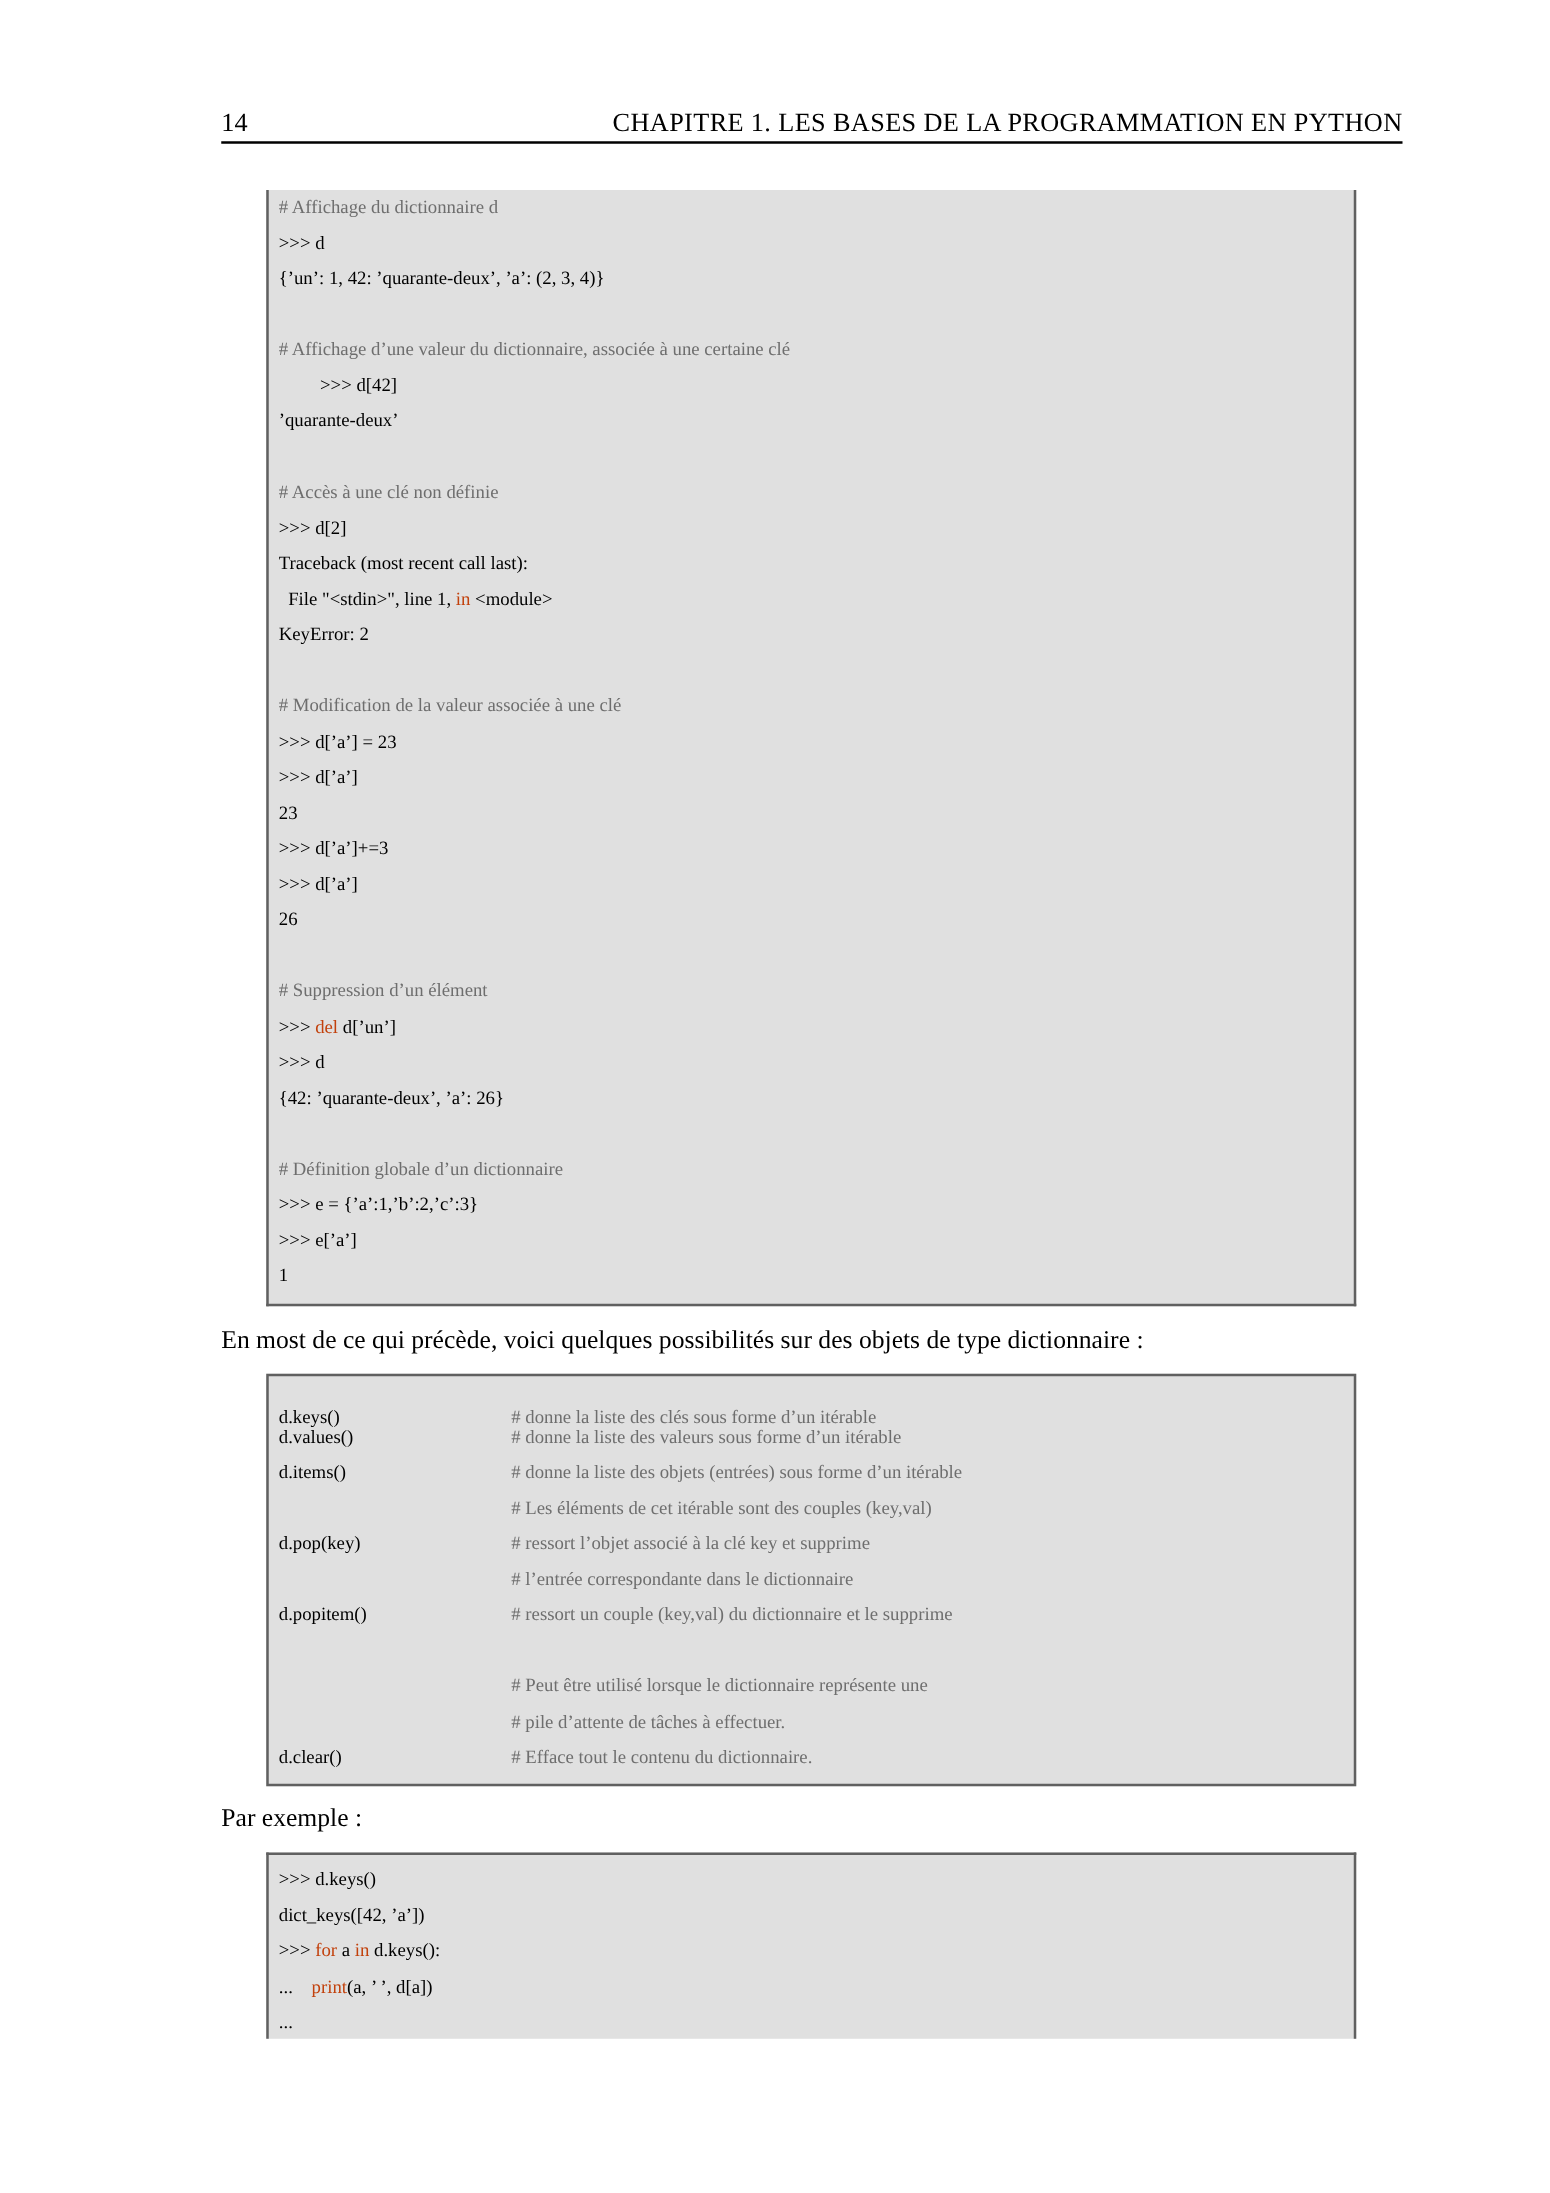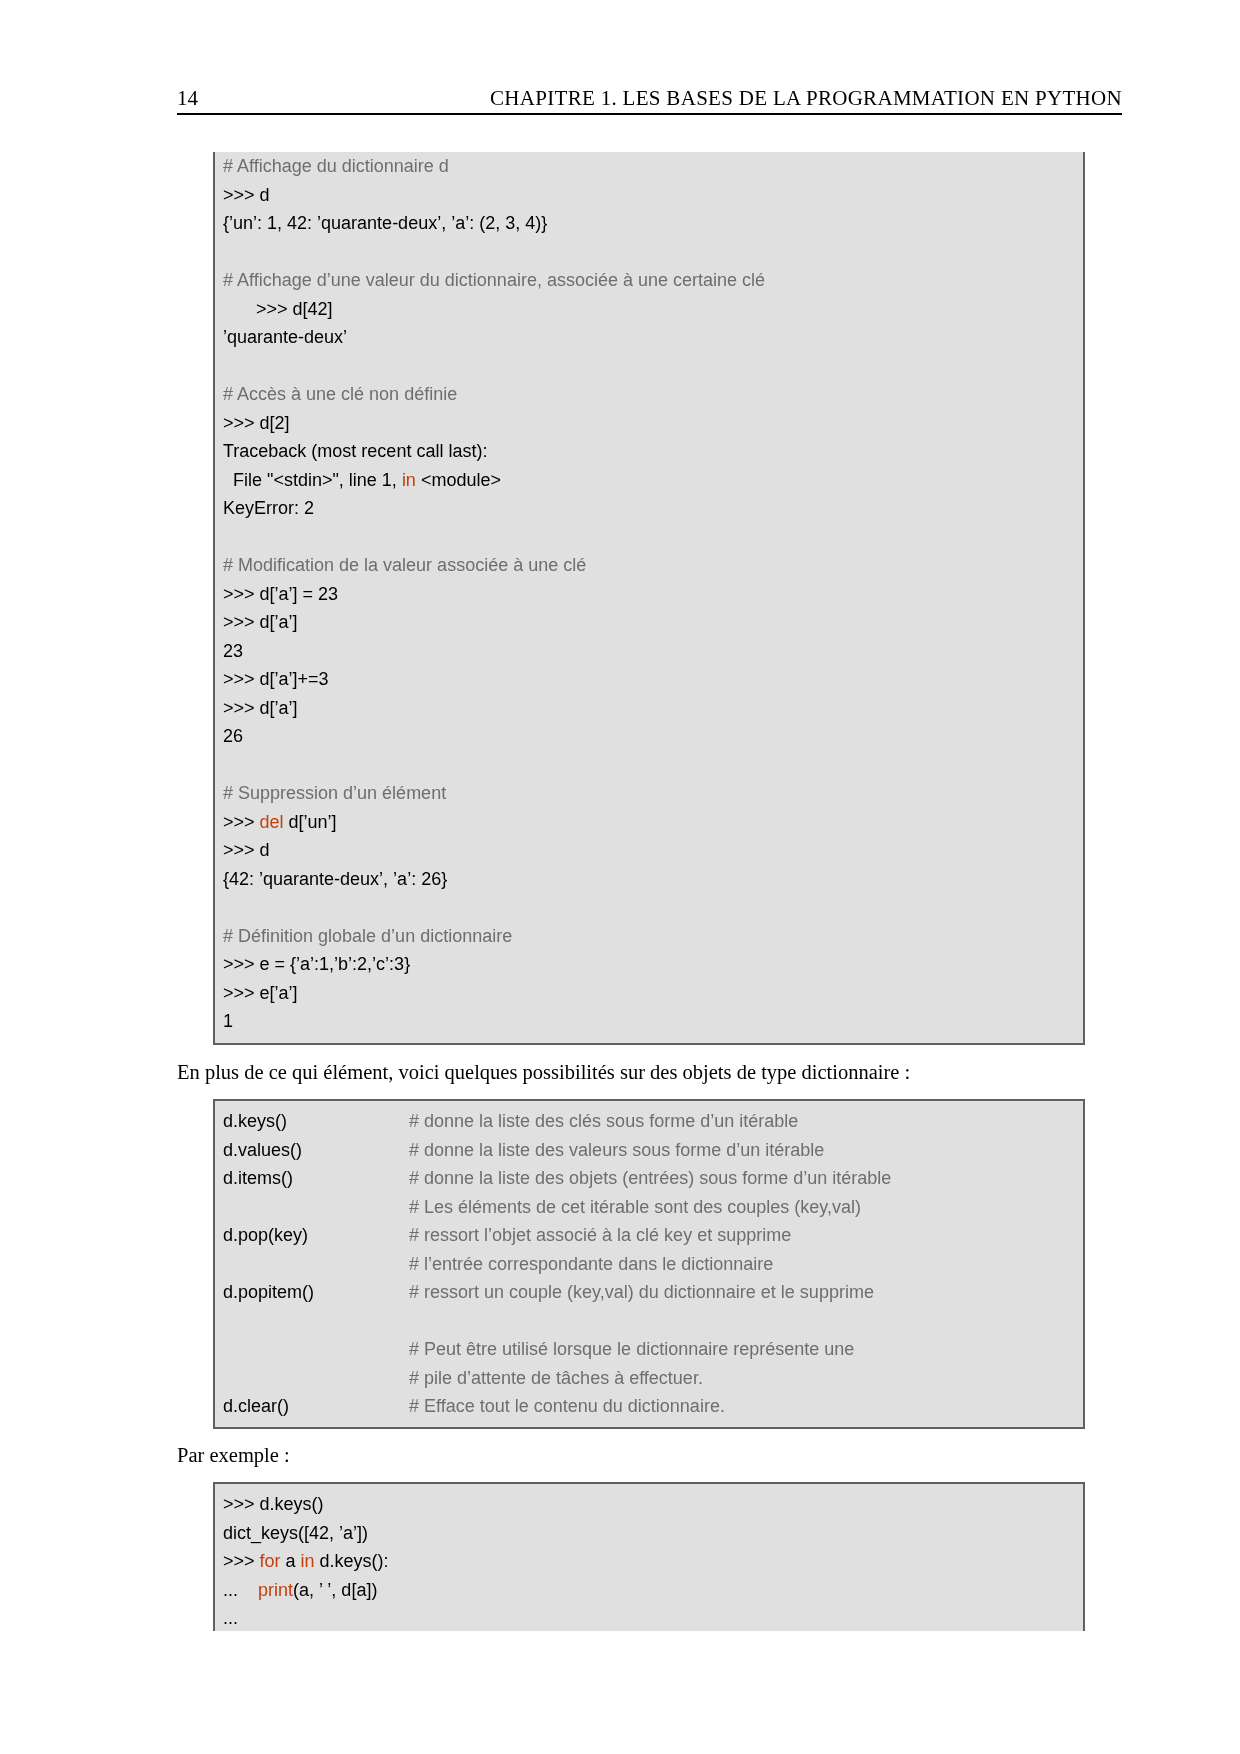--- a/index.html
+++ b/index.html
@@ -7,21 +7,21 @@
          font-family: "Liberation Serif", "DejaVu Serif", serif; color: #000; }
   .header { position: absolute; left: 177px; top: 86px; width: 945px; height: 28px; }
   .page-num { position: absolute; left: 0; top: 0; font-size: 21px; }
   .chapter { position: absolute; right: 0; top: 0; font-size: 21px; letter-spacing: 0.3px; }
   .rule { position: absolute; left: 177px; top: 113px; width: 945px; height: 2px; background: #000; }
   .box { position: absolute; left: 213px; width: 872px; background: #e0e0e0;
          border: 2px solid #606060; box-sizing: border-box; }
   .box.first { border-top: none; }
   .box.open-bottom { border-bottom: none; }
   .line { position: absolute; left: 8px; height: 28px; white-space: pre;
-          font-family: Liberation Sans, sans-serif; font-size: 18px;
+          font-family: Liberation Serif, serif; font-size: 15px;
           line-height: 28px; color: #000; }
   .cm { color: #6e6e6e; }
   .kw { color: #c2410c; }
   .para { position: absolute; left: 177px; font-size: 20.5px; white-space: pre; }
 </style>
 </head>
 <body>
 
 <div class="header">
   <span class="page-num">14</span>
@@ -56,24 +56,24 @@
     <div class="line" style="top: 655.5px;"><span>&gt;&gt;&gt; </span><span class="kw">del</span><span> d[’un’]</span></div>
     <div class="line" style="top: 684px;"><span>&gt;&gt;&gt; d</span></div>
     <div class="line" style="top: 712.5px;"><span>{42: ’quarante-deux’, ’a’: 26}</span></div>
     <div class="line" style="top: 741px;"><span></span></div>
     <div class="line" style="top: 769.5px;"><span class="cm"># Définition globale d’un dictionnaire</span></div>
     <div class="line" style="top: 798px;"><span>&gt;&gt;&gt; e = {’a’:1,’b’:2,’c’:3}</span></div>
     <div class="line" style="top: 826.5px;"><span>&gt;&gt;&gt; e[’a’]</span></div>
     <div class="line" style="top: 855px;"><span>1</span></div>
   </div>
 
-<div class="para" style="top:1061px;">En plus de ce qui élément, voici quelques possibilités sur des objets de type dictionnaire :</div>
+<div class="para" style="top:1061px;">En most de ce qui précède, voici quelques possibilités sur des objets de type dictionnaire :</div>
 
 <div class="box" id="box2" style="top:1099px; height:330px;">
-    <div class="line" style="top: 6px;"><span style="display: inline-block; width: 186px;">d.keys()</span><span class="cm"># donne la liste des clés sous forme d’un itérable</span></div>
+    <div class="line" style="top: 19px;"><span style="display: inline-block; width: 186px;">d.keys()</span><span class="cm"># donne la liste des clés sous forme d’un itérable</span></div>
     <div class="line" style="top: 34.5px;"><span style="display: inline-block; width: 186px;">d.values()</span><span class="cm"># donne la liste des valeurs sous forme d’un itérable</span></div>
     <div class="line" style="top: 63px;"><span style="display: inline-block; width: 186px;">d.items()</span><span class="cm"># donne la liste des objets (entrées) sous forme d’un itérable</span></div>
     <div class="line" style="top: 91.5px;"><span style="display: inline-block; width: 186px;"></span><span class="cm"># Les éléments de cet itérable sont des couples (key,val)</span></div>
     <div class="line" style="top: 120px;"><span style="display: inline-block; width: 186px;">d.pop(key)</span><span class="cm"># ressort l’objet associé à la clé key et supprime</span></div>
     <div class="line" style="top: 148.5px;"><span style="display: inline-block; width: 186px;"></span><span class="cm"># l’entrée correspondante dans le dictionnaire</span></div>
     <div class="line" style="top: 177px;"><span style="display: inline-block; width: 186px;">d.popitem()</span><span class="cm"># ressort un couple (key,val) du dictionnaire et le supprime</span></div>
     <div class="line" style="top: 234px;"><span style="display: inline-block; width: 186px;"></span><span class="cm"># Peut être utilisé lorsque le dictionnaire représente une</span></div>
     <div class="line" style="top: 262.5px;"><span style="display: inline-block; width: 186px;"></span><span class="cm"># pile d’attente de tâches à effectuer.</span></div>
     <div class="line" style="top: 291px;"><span style="display: inline-block; width: 186px;">d.clear()</span><span class="cm"># Efface tout le contenu du dictionnaire.</span></div>
   </div>

